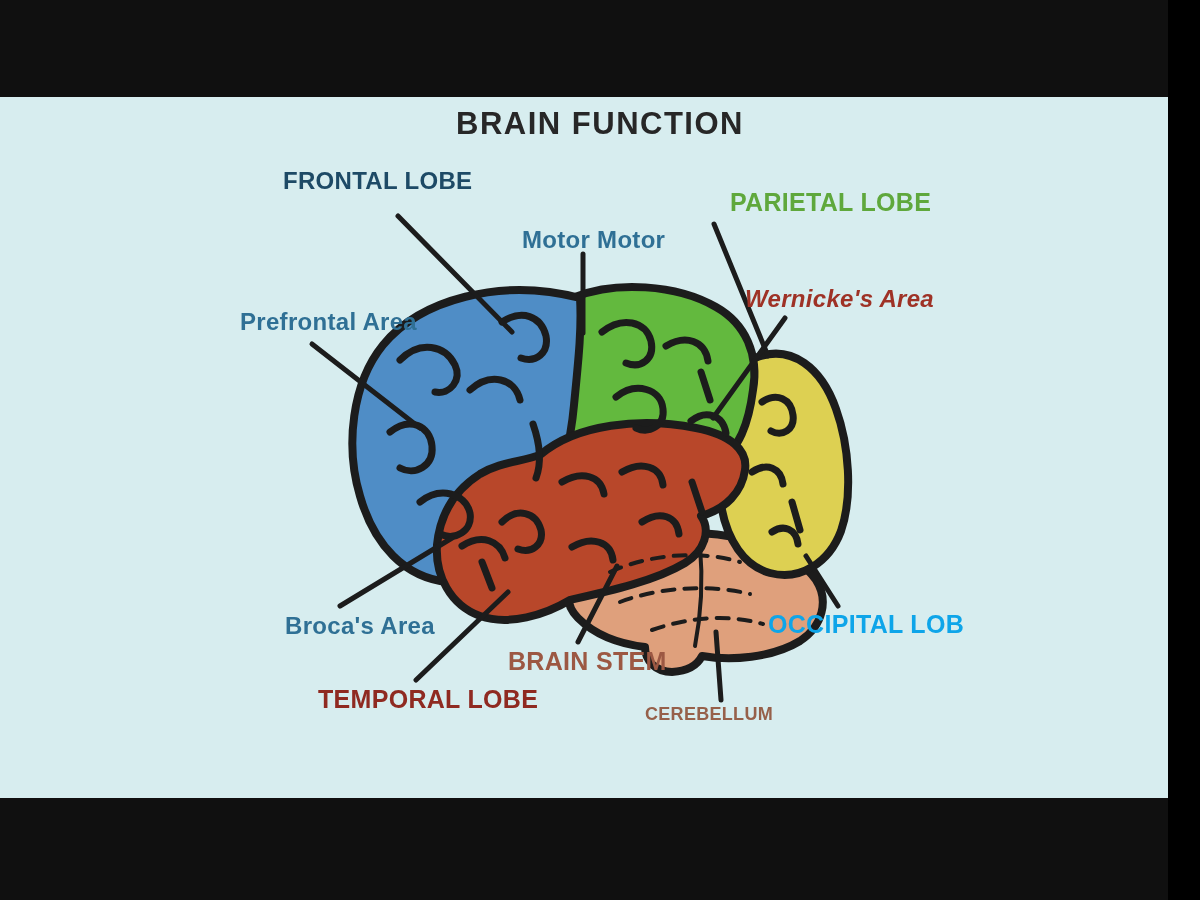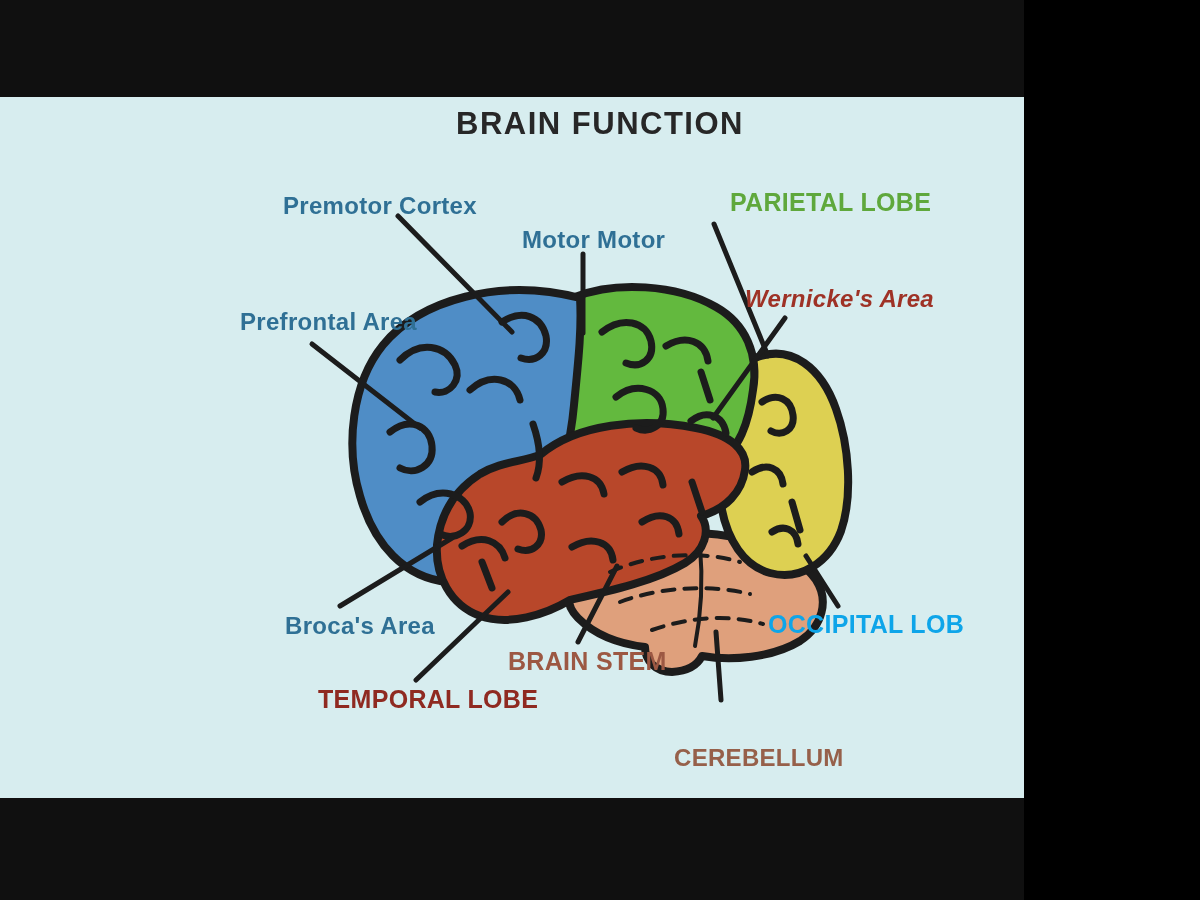--- a/index.html
+++ b/index.html
@@ -1,17 +1,17 @@
 <!DOCTYPE html>
 <html><head>
 <meta charset="utf-8">
 <style>
   html,body{margin:0;padding:0;background:#000;}
   .stage{
-    position:relative;width:1024px;height:900px;overflow:hidden;
+    position:relative;width:1168px;height:900px;overflow:hidden;
     background:#101010;
     font-family:"Liberation Sans",sans-serif;
   }
   .letterbox{position:absolute;left:0;width:1200px;background:#101010;}
   .bar-top{top:0;height:97px;}
   .bar-bottom{top:798px;height:102px;}
   .content{
     position:absolute;left:0;top:97px;width:1200px;height:701px;
     background:#d7edef;
   }
@@ -26,21 +26,21 @@
   }
   .lbl-frontal{left:283px;top:167px;}
   .lbl-premotor{left:283px;top:192px;}
   .lbl-motor{left:522px;top:226px;}
   .lbl-parietal{left:730px;top:188px;font-size:25px;}
   .lbl-wernicke{left:745px;top:285px;}
   .lbl-prefrontal{left:240px;top:308px;}
   .lbl-broca{left:285px;top:612px;}
   .lbl-temporal{left:318px;top:685px;font-size:25px;}
   .lbl-brainstem{left:508px;top:647px;font-size:25px;}
-  .lbl-cerebellum{left:645px;top:744px;font-size:24px;margin-left:29px;}
+  .lbl-cerebellum{left:645px;top:704px;font-size:18px;}
   .lbl-occipital{left:768px;top:610px;font-size:25px;}
   .leader{stroke:#1c1c1c;stroke-width:5;stroke-linecap:round;}
   .region{stroke:#1c1c1c;stroke-width:8;stroke-linejoin:round;}
   .sulci{fill:none;stroke:#1c1c1c;stroke-width:7;stroke-linecap:round;}
   .sulci-thin{fill:none;stroke:#1c1c1c;stroke-width:4;stroke-linecap:round;}
   .sulci-dash{fill:none;stroke:#1c1c1c;stroke-width:4;stroke-linecap:round;stroke-dasharray:12 10;}
 </style>
 </head>
 <body>
 
@@ -121,21 +121,21 @@
       <line class="leader" x1="340" y1="606" x2="452" y2="538"></line>
       <line class="leader" x1="416" y1="680" x2="508" y2="592"></line>
       <line class="leader" x1="578" y1="642" x2="617" y2="566"></line>
       <line class="leader" x1="721" y1="700" x2="716" y2="632"></line>
       <line class="leader" x1="838" y1="606" x2="806" y2="556"></line>
     </g>
   </svg>
 
   <div class="page-title">BRAIN FUNCTION</div>
 
-  <div class="lbl lbl-premotor" style="color: rgb(47, 112, 149);">Premotor Cortex</div>
+  <div class="lbl lbl-frontal" style="color: rgb(29, 74, 102);">FRONTAL LOBE</div>
   <div class="lbl lbl-motor" style="color: rgb(47, 112, 149);">Motor Motor</div>
   <div class="lbl lbl-parietal" style="color: rgb(95, 168, 60);">PARIETAL LOBE</div>
   <div class="lbl lbl-wernicke" style="color: rgb(158, 50, 38); font-style: italic;">Wernicke's Area</div>
   <div class="lbl lbl-prefrontal" style="color: rgb(47, 112, 149);">Prefrontal Area</div>
   <div class="lbl lbl-broca" style="color: rgb(47, 112, 149); text-align: center;">Broca's Area</div>
   <div class="lbl lbl-temporal" style="color: rgb(143, 42, 33);">TEMPORAL LOBE</div>
   <div class="lbl lbl-brainstem" style="color: rgb(156, 88, 67);">BRAIN STEM</div>
   <div class="lbl lbl-cerebellum" style="color: rgb(150, 96, 74);">CEREBELLUM</div>
   <div class="lbl lbl-occipital" style="color: #0ea5e9;">OCCIPITAL LOB</div>
 

